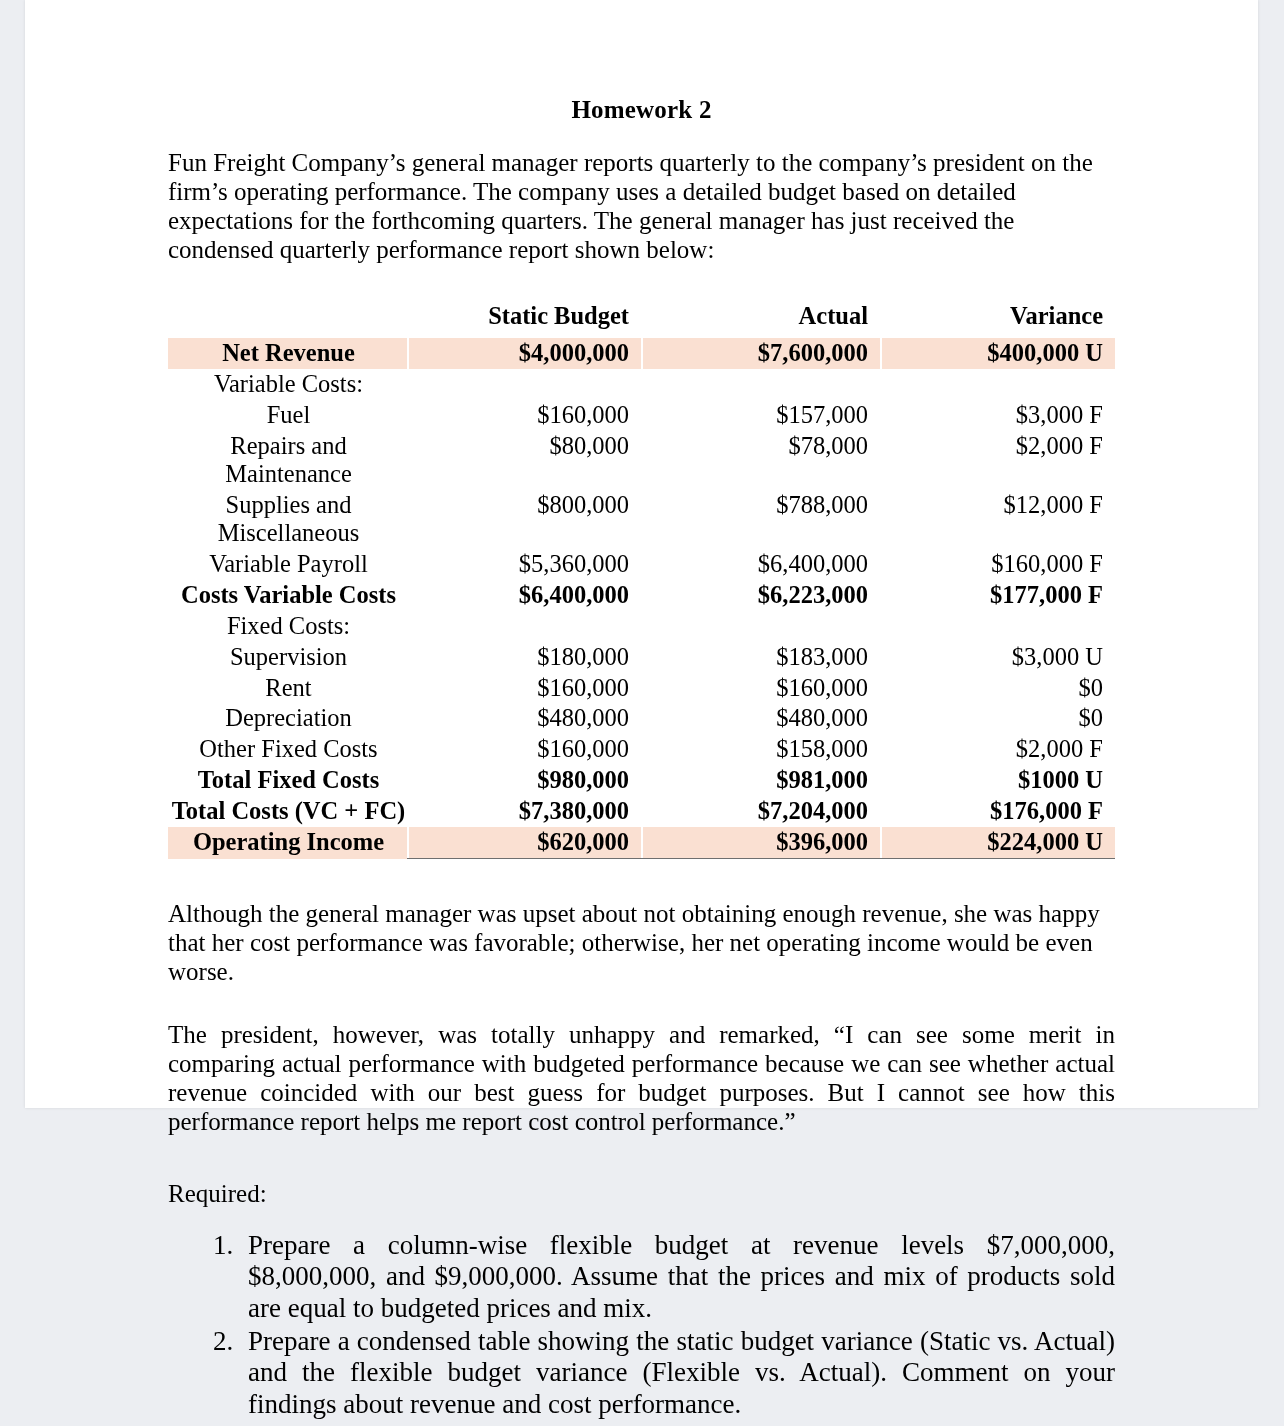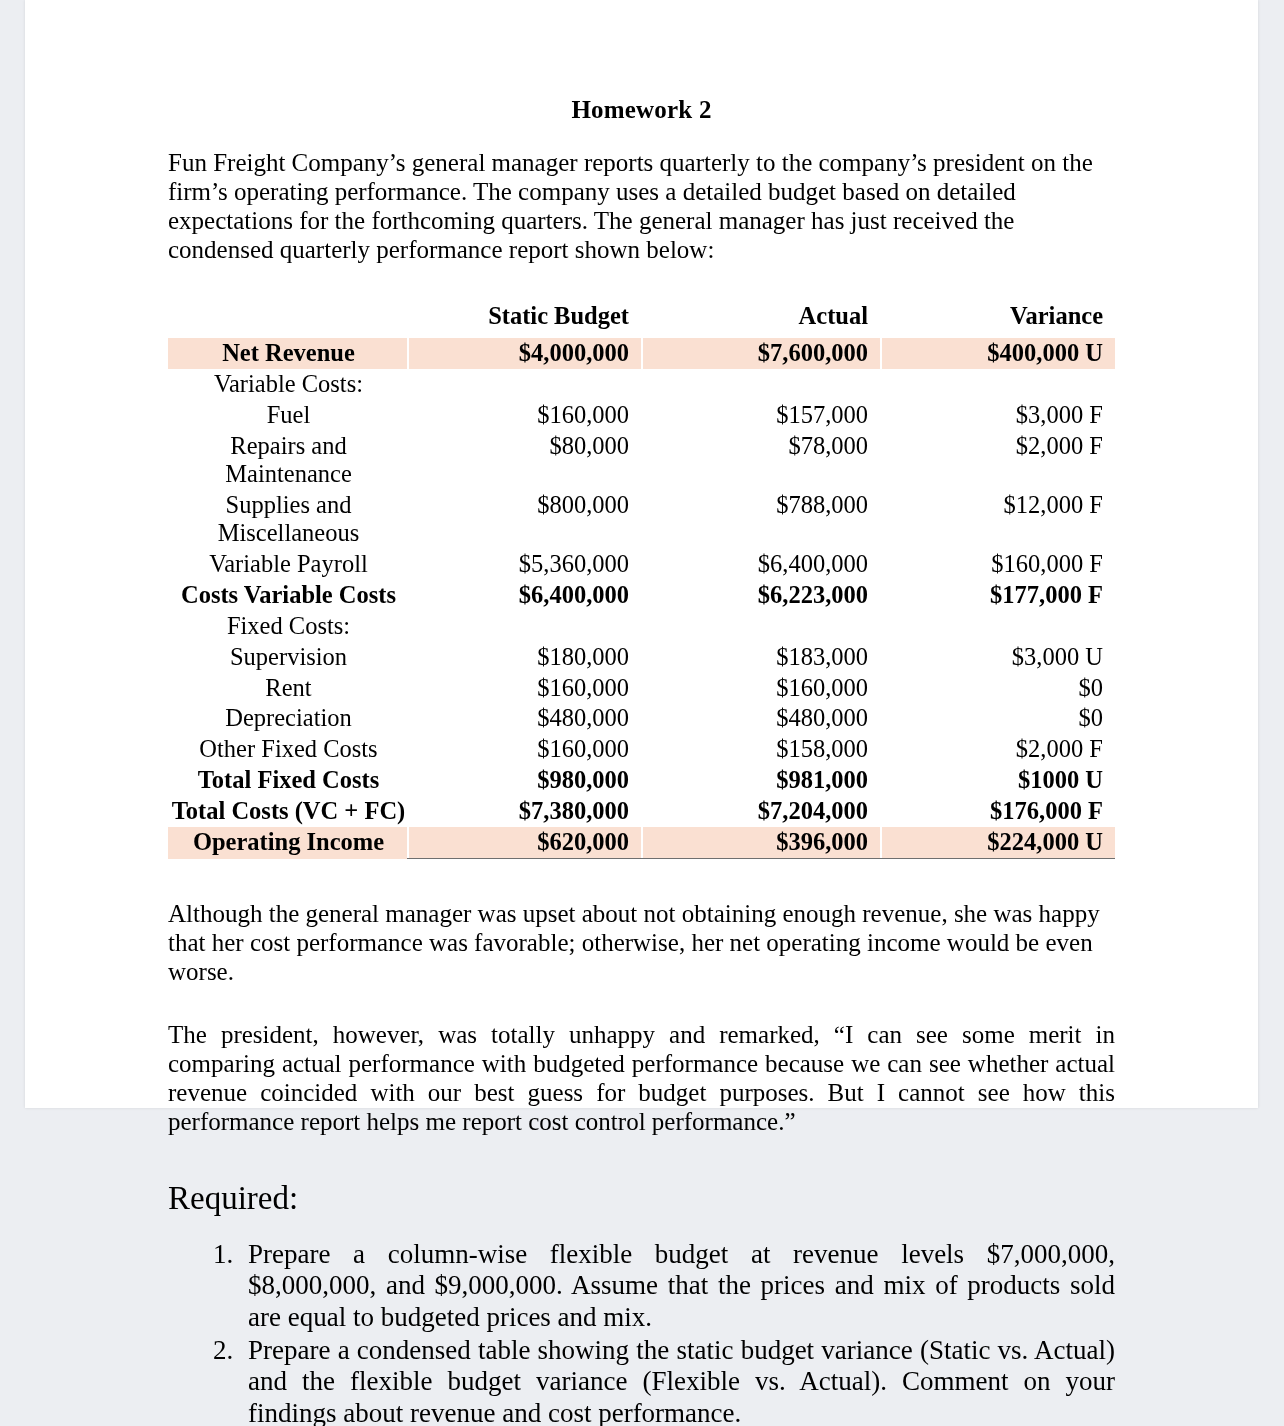--- a/index.html
+++ b/index.html
@@ -112,21 +112,21 @@
     box-shadow: inset 2px 0 0 #ffffff;
   }
 
   
   tr.bottom-partial td.lbl { border-bottom: 0; }
   tr.bottom-partial td.num,
   tr.bottom-partial td.num-var { border-bottom: 1.6px solid #6f6f6f; }
 
   
   .req-label {
-    font-size: 33px;
+    font-size: 25px;
     margin-top: 44px;
   }
   ol.req {
     margin: 22px 0 0 0;
     padding-left: 72px;
     font-size: 27px;
     line-height: 1.16;
   }
   ol.req li {
     margin-bottom: 2px;

